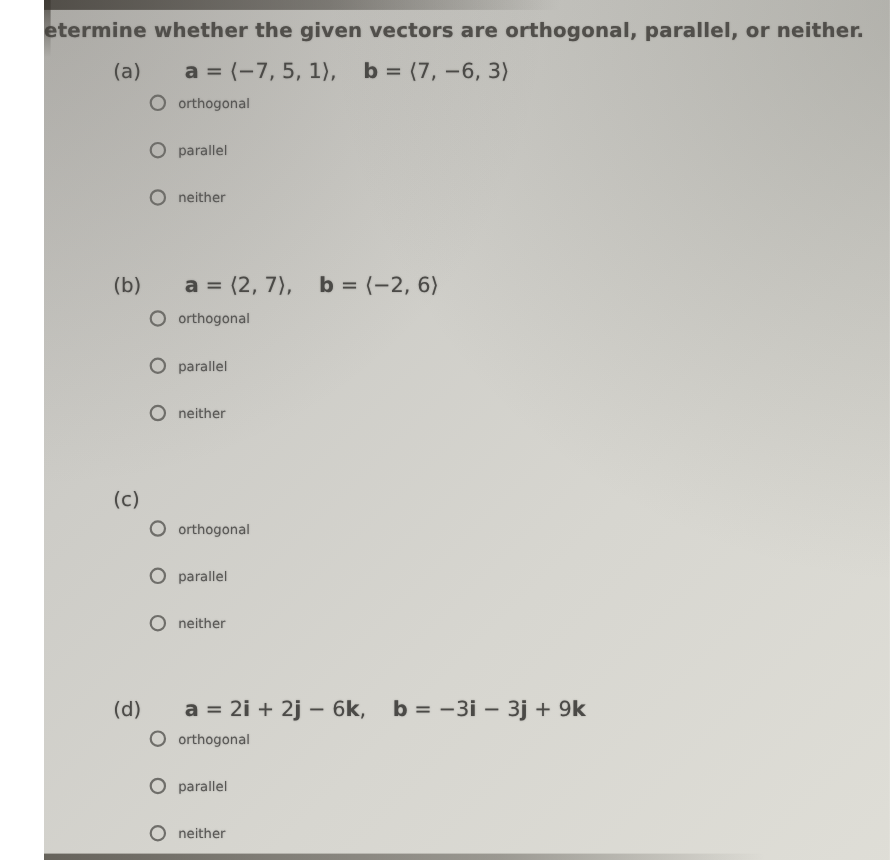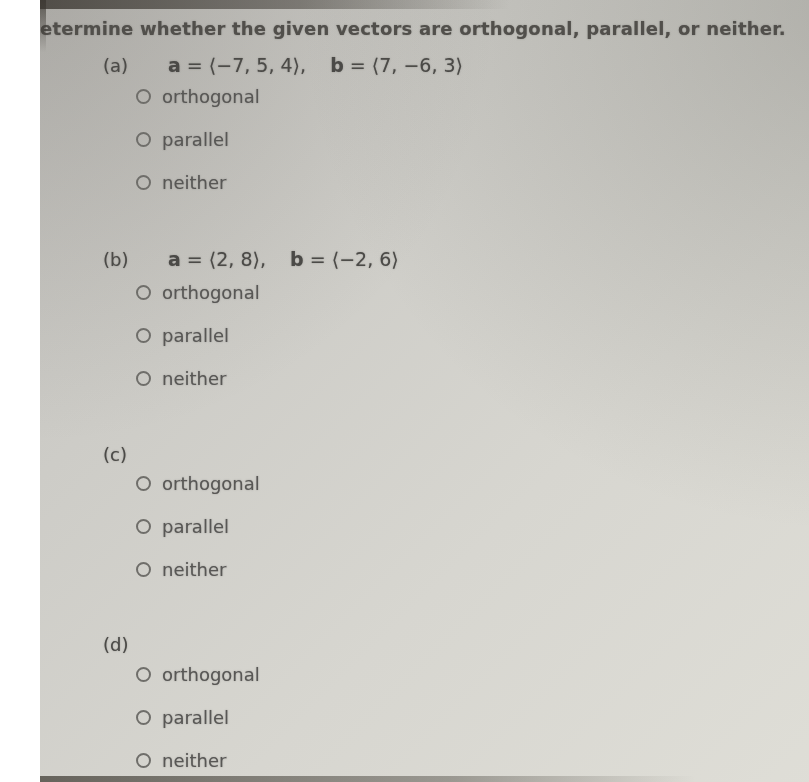--- a/index.html
+++ b/index.html
@@ -66,21 +66,21 @@
   }
   .radio {
     width: 15px;
     height: 15px;
     border: 2.5px solid #6f6e6a;
     border-radius: 50%;
     background: transparent;
     flex: 0 0 auto;
   }
   .opt-label {
-    font-size: 18px;
+    font-size: 12px;
     color: #585755;
     text-shadow: 0 0 1.5px rgba(88,87,85,0.5);
   }
 
   
   .top-strip {
     position: absolute; top: 0; left: 0;
     width: 470px; height: 9px;
     background: linear-gradient(to right, rgba(56,52,46,0.78) 0%, rgba(56,52,46,0.5) 55%, rgba(56,52,46,0) 100%);
   }
@@ -111,38 +111,38 @@
 </head>
 <body>
 
 <div class="screen">
   <div class="content">
 
     <div class="title">etermine whether the given vectors are orthogonal, parallel, or neither.</div>
 
     <div class="part-line" style="top:54px">
       <span class="part-label">(a)</span>
-      <span class="math"><span class="bold">a</span><span> = ⟨−7, 5, 4⟩,    </span><span class="bold">b</span><span> = ⟨7, −6, 3⟩</span></span>
+      <span class="math"><span class="bold">a</span><span> = ⟨−7, 5, 1⟩,    </span><span class="bold">b</span><span> = ⟨7, −6, 3⟩</span></span>
     </div>
     <div class="opt-row" style="top:86px">
       <span class="radio"></span>
       <span class="opt-label">orthogonal</span>
     </div>
     <div class="opt-row" style="top:129px">
       <span class="radio"></span>
       <span class="opt-label">parallel</span>
     </div>
     <div class="opt-row" style="top:172px">
       <span class="radio"></span>
       <span class="opt-label">neither</span>
     </div>
 
     <div class="part-line" style="top:248px">
       <span class="part-label">(b)</span>
-      <span class="math"><span class="bold">a</span><span> = ⟨2, 8⟩,    </span><span class="bold">b</span><span> = ⟨−2, 6⟩</span></span>
+      <span class="math"><span class="bold">a</span><span> = ⟨2, 7⟩,    </span><span class="bold">b</span><span> = ⟨−2, 6⟩</span></span>
     </div>
     <div class="opt-row" style="top:282px">
       <span class="radio"></span>
       <span class="opt-label">orthogonal</span>
     </div>
     <div class="opt-row" style="top:325px">
       <span class="radio"></span>
       <span class="opt-label">parallel</span>
     </div>
     <div class="opt-row" style="top:368px">
@@ -161,20 +161,21 @@
       <span class="radio"></span>
       <span class="opt-label">parallel</span>
     </div>
     <div class="opt-row" style="top:559px">
       <span class="radio"></span>
       <span class="opt-label">neither</span>
     </div>
 
     <div class="part-line" style="top:634px">
       <span class="part-label">(d)</span>
+      <span class="math"><span class="bold">a</span><span> = 2</span><span class="bold">i</span><span> + 2</span><span class="bold">j</span><span> − 6</span><span class="bold">k</span><span>,    </span><span class="bold">b</span><span> = −3</span><span class="bold">i</span><span> − 3</span><span class="bold">j</span><span> + 9</span><span class="bold">k</span></span>
     </div>
     <div class="opt-row" style="top:664px">
       <span class="radio"></span>
       <span class="opt-label">orthogonal</span>
     </div>
     <div class="opt-row" style="top:707px">
       <span class="radio"></span>
       <span class="opt-label">parallel</span>
     </div>
     <div class="opt-row" style="top:750px">

